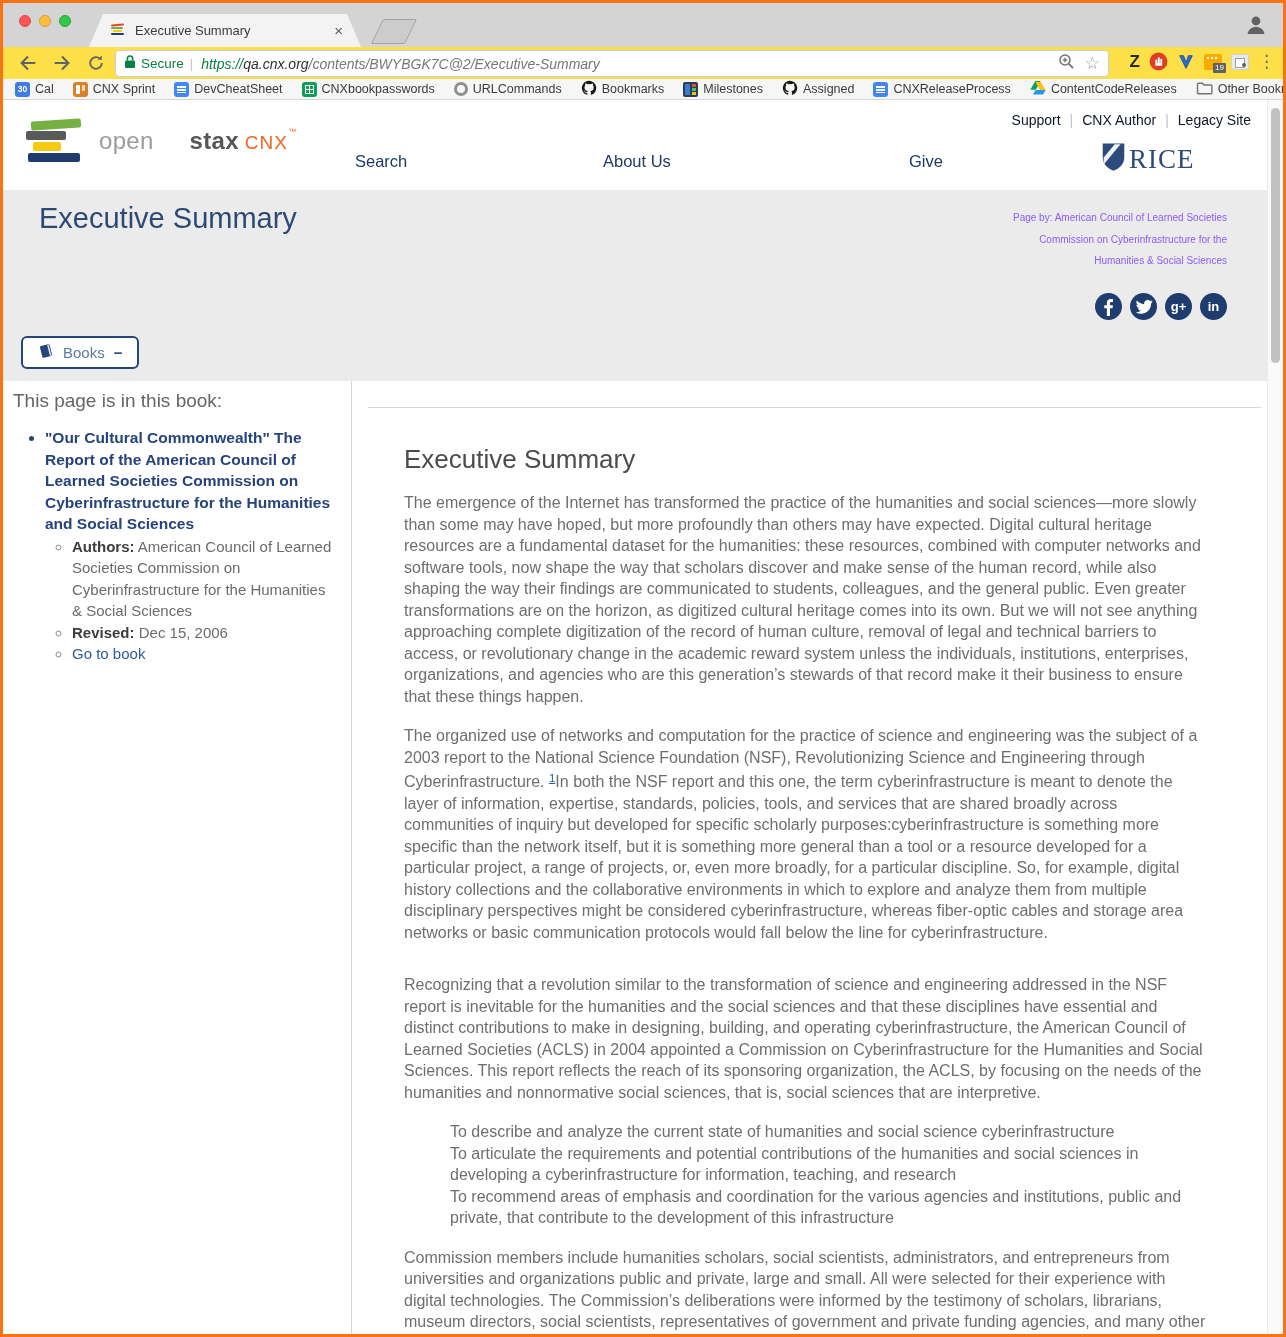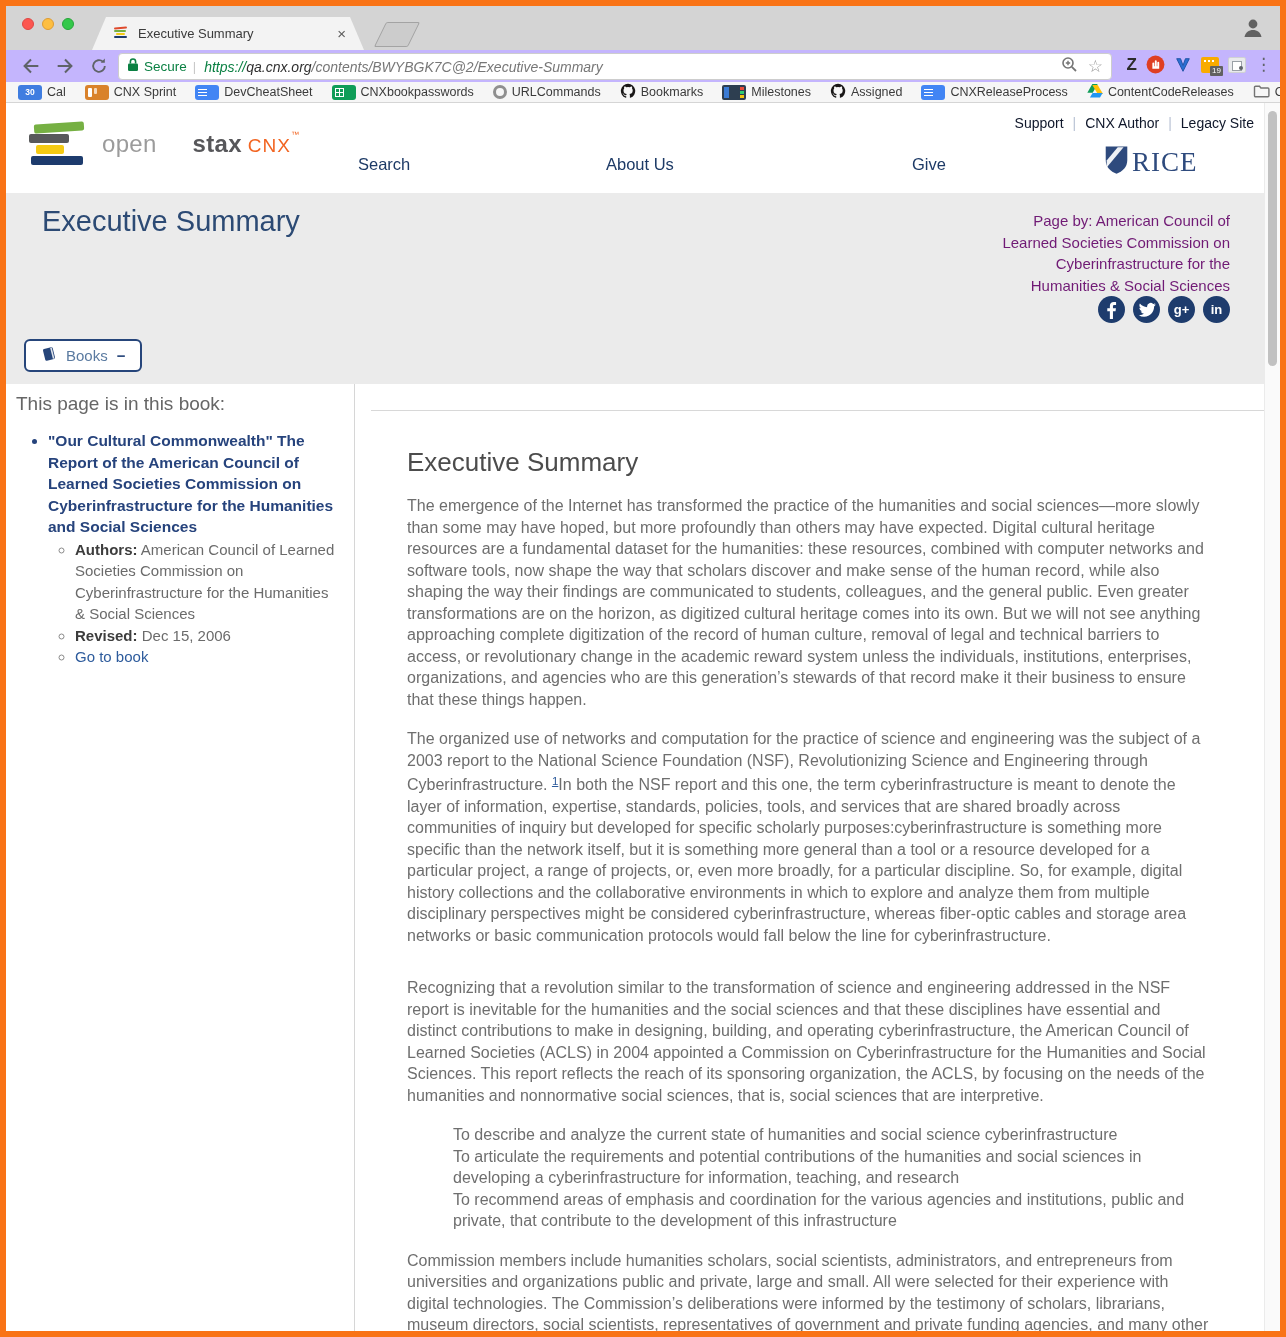--- a/index.html
+++ b/index.html
@@ -1,18 +1,18 @@
 <!DOCTYPE html>
 <html><head>
 <meta charset="utf-8">
 <style>
   * { margin:0; padding:0; box-sizing:border-box; }
   html,body { width:1286px; height:1337px; }
   body { font-family:"Liberation Sans","DejaVu Sans",sans-serif; background:#2b2b2b; }
-  .window { width:1286px; height:1337px; border:6px solid #f97316; background:#fff; overflow:hidden; position:relative; }
+  .window { width:1286px; height:1337px; border:3px solid #f97316; background:#fff; overflow:hidden; position:relative; }
 
   
   .titlebar { height:44px; background:#d4d4d4; position:relative; }
   .traffic { position:absolute; left:16px; top:12px; display:flex; gap:8px; }
   .tl { width:12px; height:12px; border-radius:50%; display:inline-block; }
   .tl.red { background:#fc5650; border:1px solid #df4744; }
   .tl.yel { background:#fdbe41; border:1px solid #de9c33; }
   .tl.grn { background:#34c84a; border:1px solid #27a53a; }
   .tab { position:absolute; left:86px; top:11px; width:272px; height:33px; background:#f3f3f3;
          clip-path:polygon(14px 0, 258px 0, 272px 33px, 0 33px); display:flex; align-items:center; padding:0 18px 0 22px; }
@@ -22,21 +22,21 @@
   .fv2 { background:#76b043; width:12px; }
   .fv3 { background:#f4ca13; width:9px; margin-left:2px; }
   .fv4 { background:#1d3b6d; width:13px; }
   .tab-title { font-size:13px; color:#3b3b3b; flex:1; white-space:nowrap; overflow:hidden; }
   .tab-close { color:#5c5c5c; font-size:15px; cursor:default; margin-left:8px; }
   .newtab { position:absolute; left:374px; top:16px; width:34px; height:25px; background:#cccccc;
             border:1px solid #a3a3a3; transform:skewX(-26deg); border-radius:2px; }
   .profile-btn { position:absolute; right:14px; top:9px; }
 
   
-  .toolbar { height:32px; background:#c4b5fd; position:relative; }
+  .toolbar { height:32px; background:#fde047; position:relative; }
   .navbtn { position:absolute; top:4px; width:26px; height:24px; display:flex; align-items:center; justify-content:center; }
   .addr { position:absolute; left:112px; top:3px; width:994px; height:27px; background:#fff;
           border:1px solid #cdcdcd; border-radius:4px; display:flex; align-items:center; padding:0 8px; }
   .secure { color:#0b8043; font-size:13.5px; font-weight:500; margin:0 6px 0 5px; }
   .addr-sep { color:#c8c8c8; font-size:13px; margin-right:8px; }
   .url { font-size:14px; color:#5b5b5b; white-space:nowrap; overflow:hidden; flex:1;font-style:italic; }
   .url .proto { color:#0b8043; }
   .url .domain { color:#303030; }
   .url .path { color:#777; }
   .addr-icons { display:flex; align-items:center; gap:10px; margin-left:8px; }
@@ -52,21 +52,21 @@
                padding:0 2px; border-radius:1px; line-height:10px; }
   .ext-shot { width:18px; height:16px; background:#e9eaec; border:1px solid #cfd1d4; border-radius:2px; position:relative; }
   .ext-shot::before { content:""; position:absolute; left:3px; top:3px; width:8px; height:8px; background:#fff; border:1px solid #9aa0a6; }
   .ext-shot::after { content:""; position:absolute; right:2px; bottom:2px; width:4px; height:4px; background:#5f6368; border-radius:50%; }
   .menu-dots { font-size:17px; color:#5f6368; letter-spacing:0; }
 
   
   .bmbar { height:21px; background:#f6f6f6; border-bottom:1px solid #d5d5d5; display:flex; align-items:center;
            padding:0 12px; gap:19px; font-size:12.5px; color:#3a3a3a; }
   .bm { display:flex; align-items:center; gap:5px; white-space:nowrap; }
-  .bmi { width:24px; height:15px; border-radius:3px; display:flex; align-items:center; justify-content:center; flex:0 0 auto; }
+  .bmi { width:15px; height:15px; border-radius:3px; display:flex; align-items:center; justify-content:center; flex:0 0 auto; }
   .i-cal30 { background:#3f7de0; color:#fff; font-size:8.5px; font-weight:700; }
   .i-sprint { background:#d9822b; position:relative; }
   .i-sprint::before { content:""; position:absolute; left:3px; top:3px; width:4px; height:9px; background:#fff; border-radius:1px; }
   .i-sprint::after { content:""; position:absolute; left:9px; top:3px; width:3px; height:6px; background:#f7d9bb; border-radius:1px; }
   .i-doc { background:#4285f4; position:relative; }
   .i-doc::before { content:""; position:absolute; left:3px; top:4px; width:9px; height:7px;
        background:linear-gradient(#fff 0 1.5px,transparent 1.5px 3px,#fff 3px 4.5px,transparent 4.5px 6px,#fff 6px 7px); }
   .i-sheet { background:#0f9d58; position:relative; }
   .i-sheet::before { content:""; position:absolute; left:3px; top:3px; width:9px; height:9px;
        background:linear-gradient(#fff 0 1px,transparent 1px 4px,#fff 4px 5px,transparent 5px 8px,#fff 8px 9px),
@@ -101,21 +101,21 @@
   .logo-cnx { color:#f26522; font-size:19px; letter-spacing:1px; margin-left:6px; }
   .logo-tm { font-size:8px; color:#f26522; vertical-align:top; }
   .mainnav a { position:absolute; font-size:16.5px; color:#1d3a66; text-decoration:none; top:52px; }
   .nav-search { left:352px; } .nav-about { left:600px; } .nav-give { left:906px; }
   .rice { position:absolute; left:1098px; top:42px; display:flex; align-items:center; gap:3px; }
   .rice-word { font-family:"Liberation Serif","DejaVu Serif",serif; font-size:27px; color:#2e4a7d; letter-spacing:1px; line-height:1; }
 
   
   .band { height:191px; background:#ebebeb; position:relative; }
   .band h1 { position:absolute; left:36px; top:12px; font-size:29px; font-weight:400; color:#2c4a74; }
-  .pageby { position:absolute; top:17px; right:44px; width:237px; text-align:right; font-size:15px; line-height:21.5px; color:#701a75; }
+  .pageby { position:absolute; top:17px; right:44px; width:237px; text-align:right; font-size:10px; line-height:21.5px; color:#8b5cf6; }
   .social { position:absolute; top:103px; right:44px; display:flex; gap:8px; }
   .soc { width:27px; height:27px; border-radius:50%; background:#1e3c6d; color:#fff; display:flex; align-items:center; justify-content:center;
          font-size:13px; font-weight:700; }
   .books-btn { position:absolute; left:18px; top:146px; height:33px; background:#fff; border:2px solid #26457a;
                border-radius:6px; display:flex; align-items:center; gap:9px; padding:0 15px; cursor:pointer; }
   .books-label { font-size:15px; color:#5a7aa0; }
   .books-minus { color:#26457a; font-weight:700; font-size:15px; line-height:1; }
 
   
   .content-row { display:flex; align-items:stretch; min-height:970px; }

